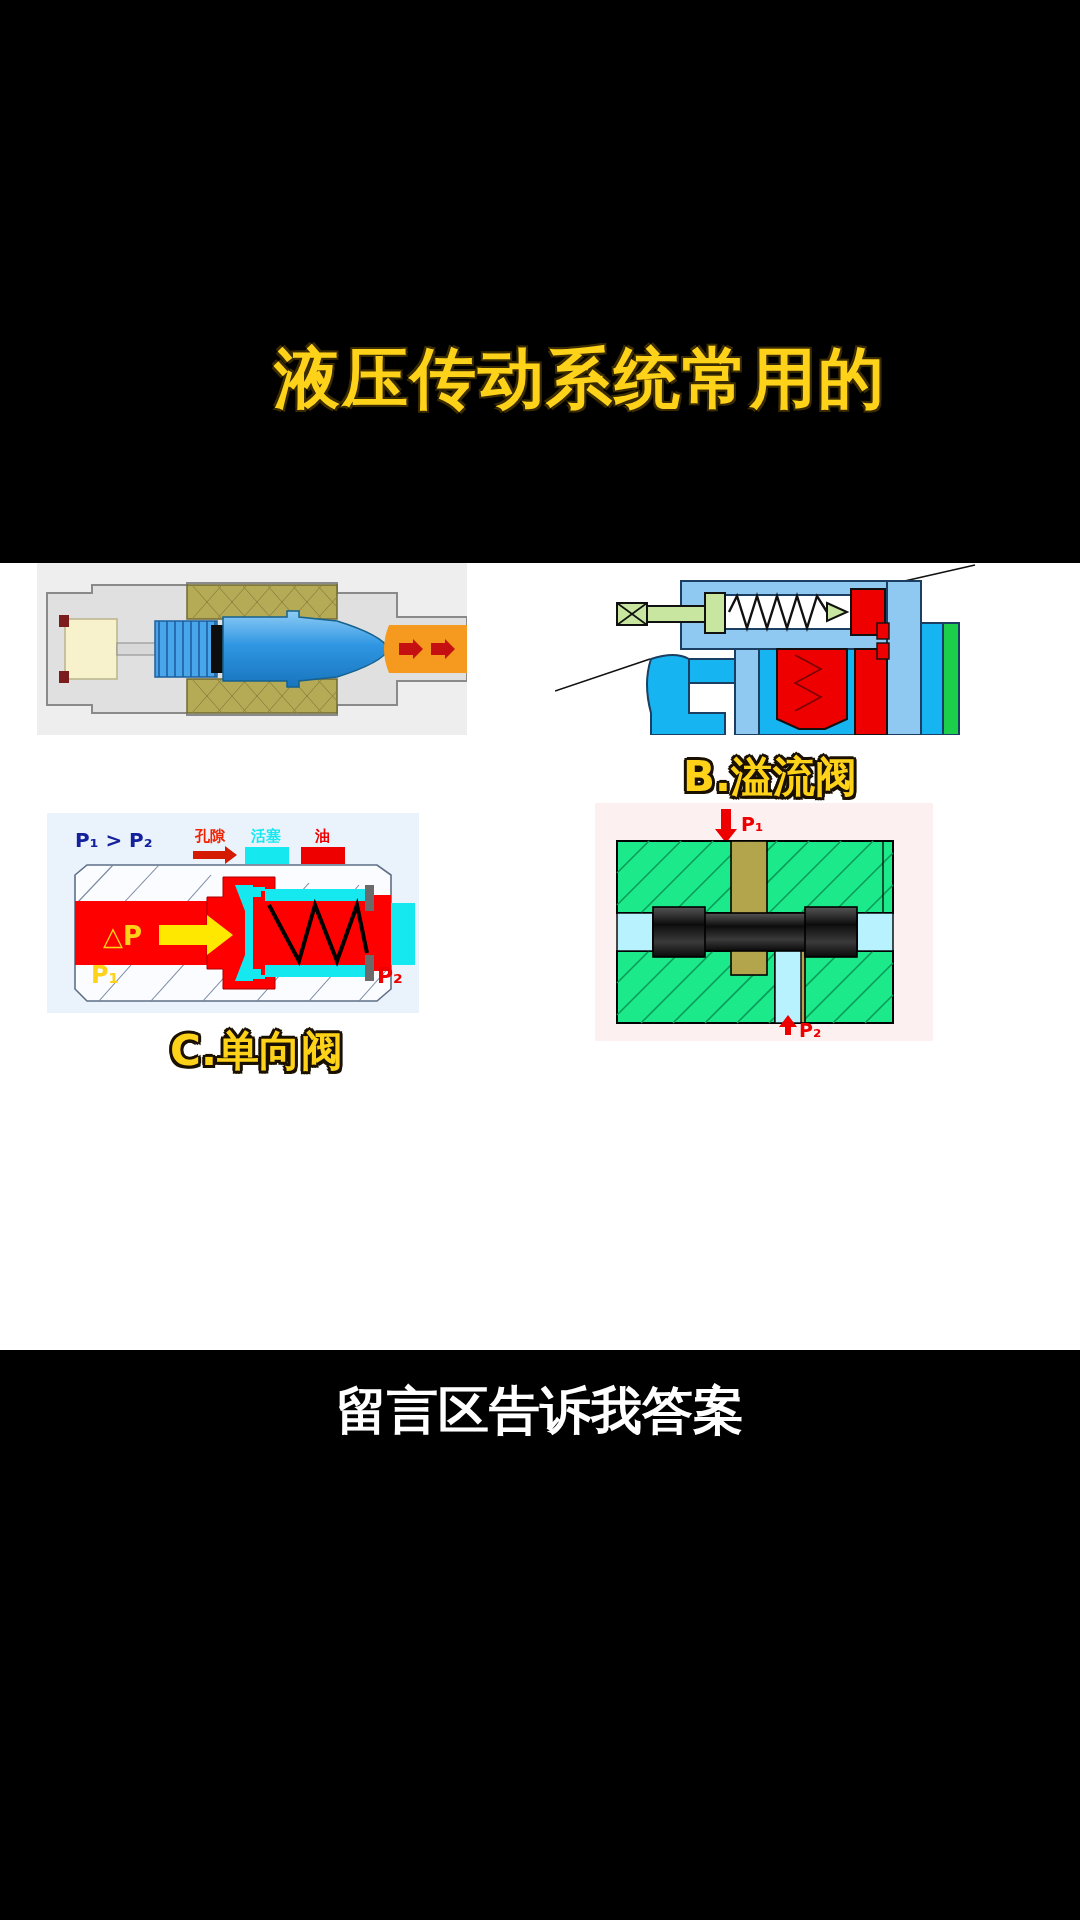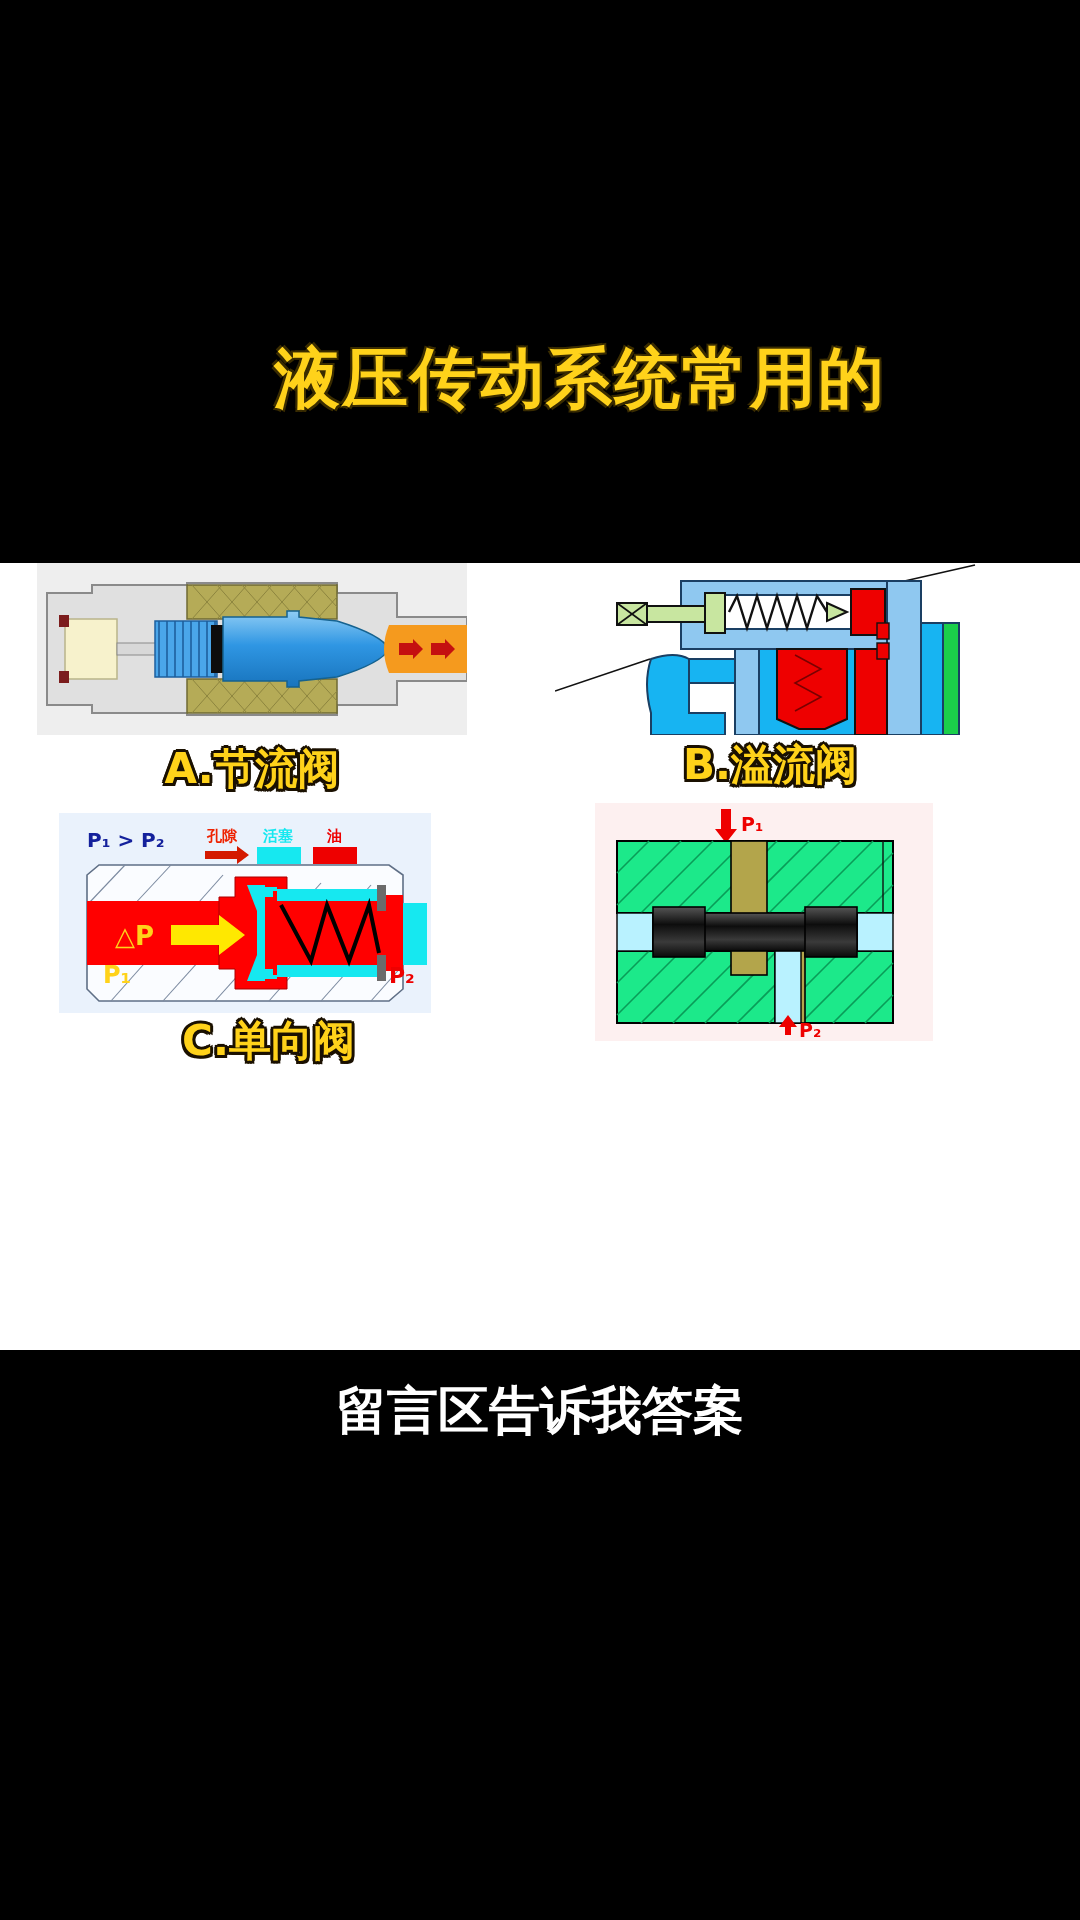--- a/index.html
+++ b/index.html
@@ -49,31 +49,31 @@
     text-shadow:
       -2.5px -2.5px 0 #1a1000, 2.5px -2.5px 0 #1a1000,
       -2.5px  2.5px 0 #1a1000, 2.5px  2.5px 0 #1a1000,
        0px -3px 0 #1a1000, 0px 3px 0 #1a1000,
       -3px 0px 0 #1a1000, 3px 0px 0 #1a1000;
   }
 
   
   #optA{ left:37px;  top:0px;   width:430px; }
   #optB{ left:555px; top:0px;   width:430px; }
-  #optC{ left:48px;  top:250px; width:430px;padding-left:11px; }
+  #optC{ left:36px;  top:250px; width:430px;padding-left:11px; }
   #optD{ left:595px; top:240px; width:380px; }
 
   #optA .opt-img{ width:430px; height:172px; }
   #optB .opt-img{ width:430px; height:172px; }
   #optC .opt-img{ width:372px; height:200px; }
   #optD .opt-img{ width:338px; height:238px; }
 
   #optA .opt-label{ margin-top:8px; }
-  #optB .opt-label{ margin-top:4px; }
-  #optC .opt-label{ margin-top:2px; }
+  #optB .opt-label{ margin-top:16px; }
+  #optC .opt-label{ margin-top:12px; }
   #optD .opt-label{ margin-top:-8px; }
 
   
   .bottom-band{
     position:absolute; left:0; top:1350px; width:1080px; height:570px;
     background:#000;
   }
   .bottom-text{
     position:absolute; left:0; top:1380px; width:1080px;
     text-align:center;
@@ -167,21 +167,20 @@
                  L250,118 L186,118 Z" fill="url(#aBlue)" stroke="#15628f" stroke-width="1.5"></path>
 
         <path d="M352,62 L430,62 L430,110 L352,110 Q342,86 352,62 Z" fill="#f59a1e"></path>
 
         <g fill="#c41010">
           <polygon points="362,80 376,80 376,76 386,86 376,96 376,92 362,92"></polygon>
           <polygon points="394,80 408,80 408,76 418,86 408,96 408,92 394,92"></polygon>
         </g>
       </svg>
     </div>
-    <div class="opt-label">A.节流阀</div>
   </div>
 
   <div class="opt" id="optB">
     <div class="opt-img">
       <svg viewBox="0 0 430 172" width="430" height="172">
         <rect x="0" y="0" width="430" height="172" fill="#ffffff"></rect>
 
         <line x1="0" y1="128" x2="95" y2="96" stroke="#111" stroke-width="1.6"></line>
         <line x1="332" y1="22" x2="420" y2="2" stroke="#111" stroke-width="1.6"></line>
 

